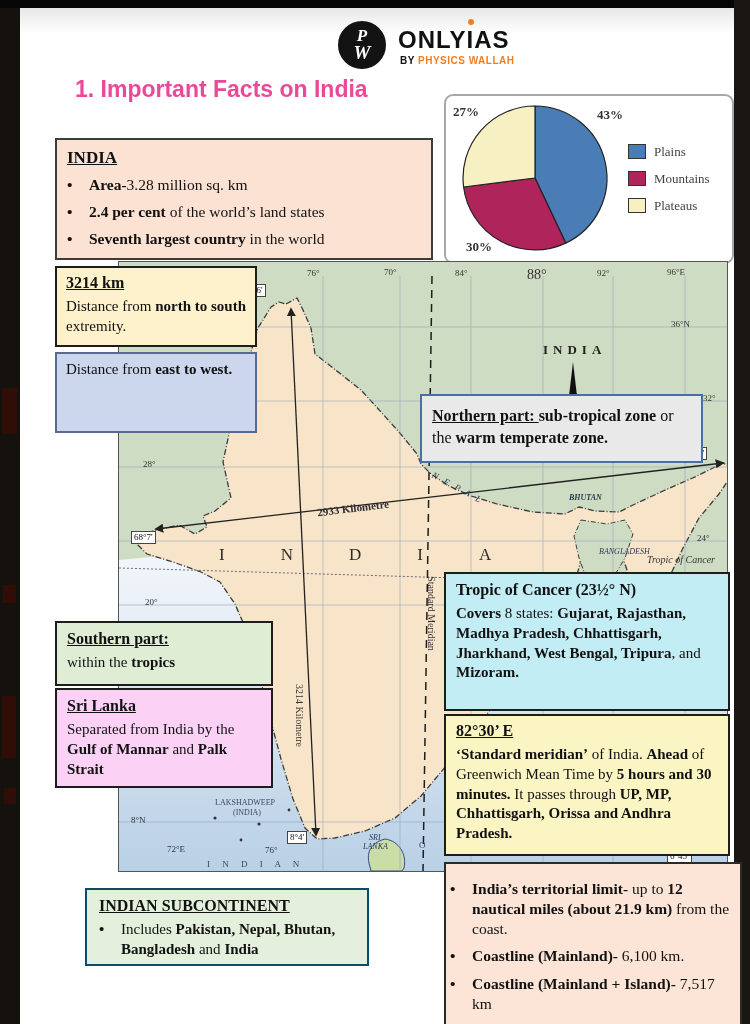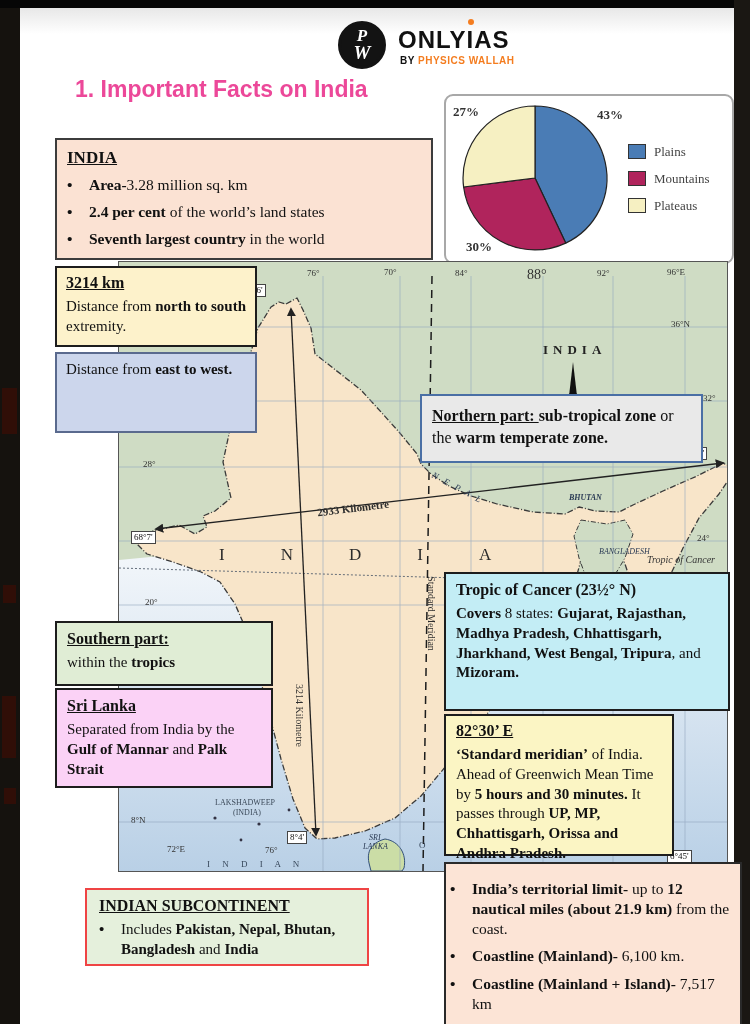--- a/index.html
+++ b/index.html
@@ -62,23 +62,23 @@
   #box-india{left:35px;top:130px;width:378px;height:122px;background:#fbe2d3;border:2px solid #3c3c3c;padding:8px 10px;}
   #box-india .hd{font-size:17px;}
   #box-3214{left:35px;top:258px;width:202px;height:81px;background:#fdf2cb;border:2px solid #1d1d1d;padding:6px 9px;}
   #box-2933{left:35px;top:344px;width:202px;height:81px;background:#ccd6ec;border:2px solid #5a6a8e;padding:6px 9px;}
   #box-northern{left:400px;top:386px;width:283px;height:69px;background:#e9e9e9;border:2px solid #4a6fa5;padding:9px 10px;}
   #box-northern .bd{font-size:16px;line-height:1.35;}
   #box-tropic{left:424px;top:564px;width:286px;height:139px;background:#c3edf5;border:2px solid #1d1d1d;padding:7px 10px;}
   #box-tropic .hd{text-decoration:none;font-size:16px;}
   #box-southern{left:35px;top:613px;width:218px;height:65px;background:#e0edd5;border:2px solid #1d1d1d;padding:7px 10px;}
   #box-srilanka{left:35px;top:680px;width:218px;height:100px;background:#fbd2f6;border:2px solid #1d1d1d;padding:7px 10px;}
-  #box-meridian{left:424px;top:706px;width:230px;height:142px;background:#fbf5c4;border:2px solid #1d1d1d;padding:6px 10px;}
+  #box-meridian{left:424px;top:706px;width:286px;height:142px;background:#fbf5c4;border:2px solid #1d1d1d;padding:6px 10px;}
   #box-coast{left:424px;top:854px;width:298px;height:164px;background:#fce4d6;border:2px solid #2a2a2a;padding:8px 10px 6px 4px;}
-  #box-subcont{left:65px;top:880px;width:284px;height:78px;background:#e5f0dc;border:2px solid #ef4444;padding:7px 12px;}
+  #box-subcont{left:65px;top:880px;width:284px;height:78px;background:#e5f0dc;border:2px solid #0c4a6e;padding:7px 12px;}
   #box-subcont .blist li{margin:4px 0;font-size:15px;}
 </style>
 </head>
 <body>
 
 <div style="position:absolute;left:0;top:0;width:20px;height:1024px;background:#15120e;">
   <div class="smudge" style="left:2px;top:388px;width:15px;height:46px;"></div>
   <div class="smudge" style="left:3px;top:585px;width:13px;height:18px;"></div>
   <div class="smudge" style="left:2px;top:696px;width:14px;height:62px;"></div>
   <div class="smudge" style="left:4px;top:788px;width:12px;height:16px;"></div>
@@ -253,21 +253,21 @@
     <div class="bd"><span>within the </span><span style="font-weight: bold;">tropics</span></div>
   </div>
 
   <div class="ibox" id="box-srilanka">
     <div class="hd">Sri Lanka</div>
     <div class="bd"><span>Separated from India by the </span><span style="font-weight: bold;">Gulf of Mannar</span><span> and </span><span style="font-weight: bold;">Palk Strait</span></div>
   </div>
 
   <div class="ibox" id="box-meridian">
     <div class="hd">82°30’ E</div>
-    <div class="bd"><span style="font-weight: bold;">‘Standard meridian’</span><span> of India. </span><span style="font-weight: normal;">Ahead</span><span> of Greenwich Mean Time by </span><span style="font-weight: bold;">5 hours and 30 minutes.</span><span> It passes through </span><span style="font-weight: bold;">UP, MP, Chhattisgarh, Orissa and Andhra Pradesh.</span></div>
+    <div class="bd"><span style="font-weight: bold;">‘Standard meridian’</span><span> of India. </span><span style="font-weight: bold;">Ahead</span><span> of Greenwich Mean Time by </span><span style="font-weight: bold;">5 hours and 30 minutes.</span><span> It passes through </span><span style="font-weight: bold;">UP, MP, Chhattisgarh, Orissa and Andhra Pradesh.</span></div>
   </div>
 
   <div class="ibox" id="box-coast">
     <ul class="blist">
       <li>
           <span class="dot">•</span>
           <span><span style="font-weight: bold;">India’s territorial limit-</span><span> up to </span><span style="font-weight: bold;">12 nautical miles (about 21.9 km)</span><span> from the coast.</span></span>
         </li>
       <li>
           <span class="dot">•</span>

